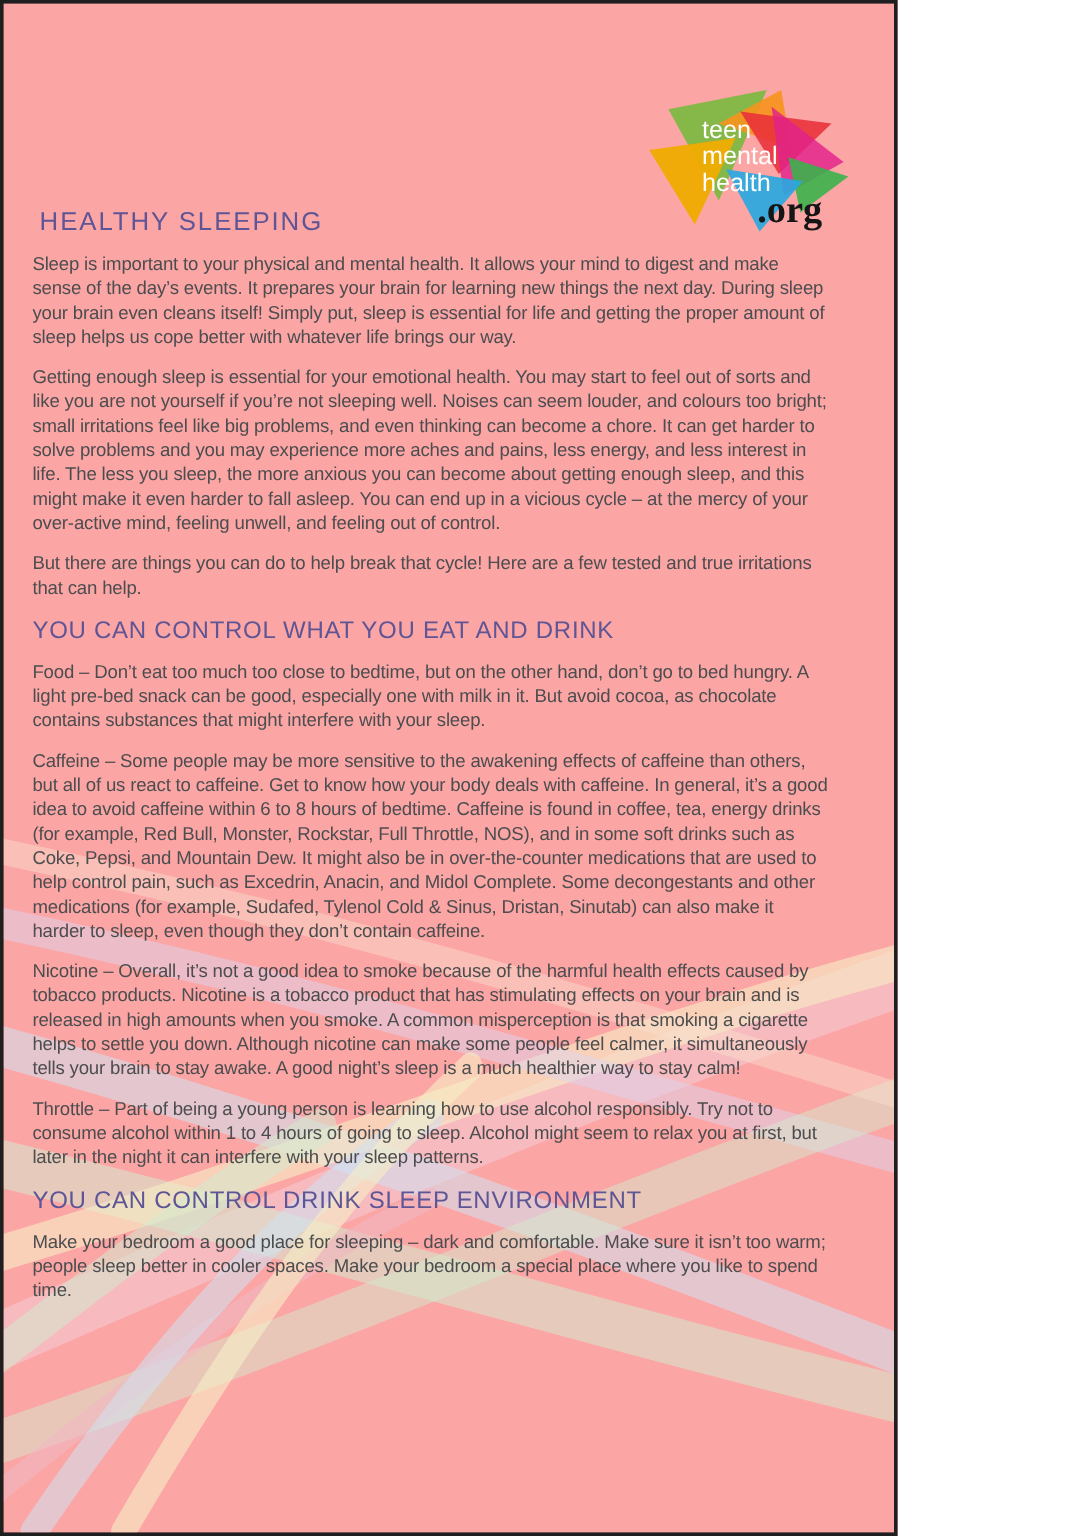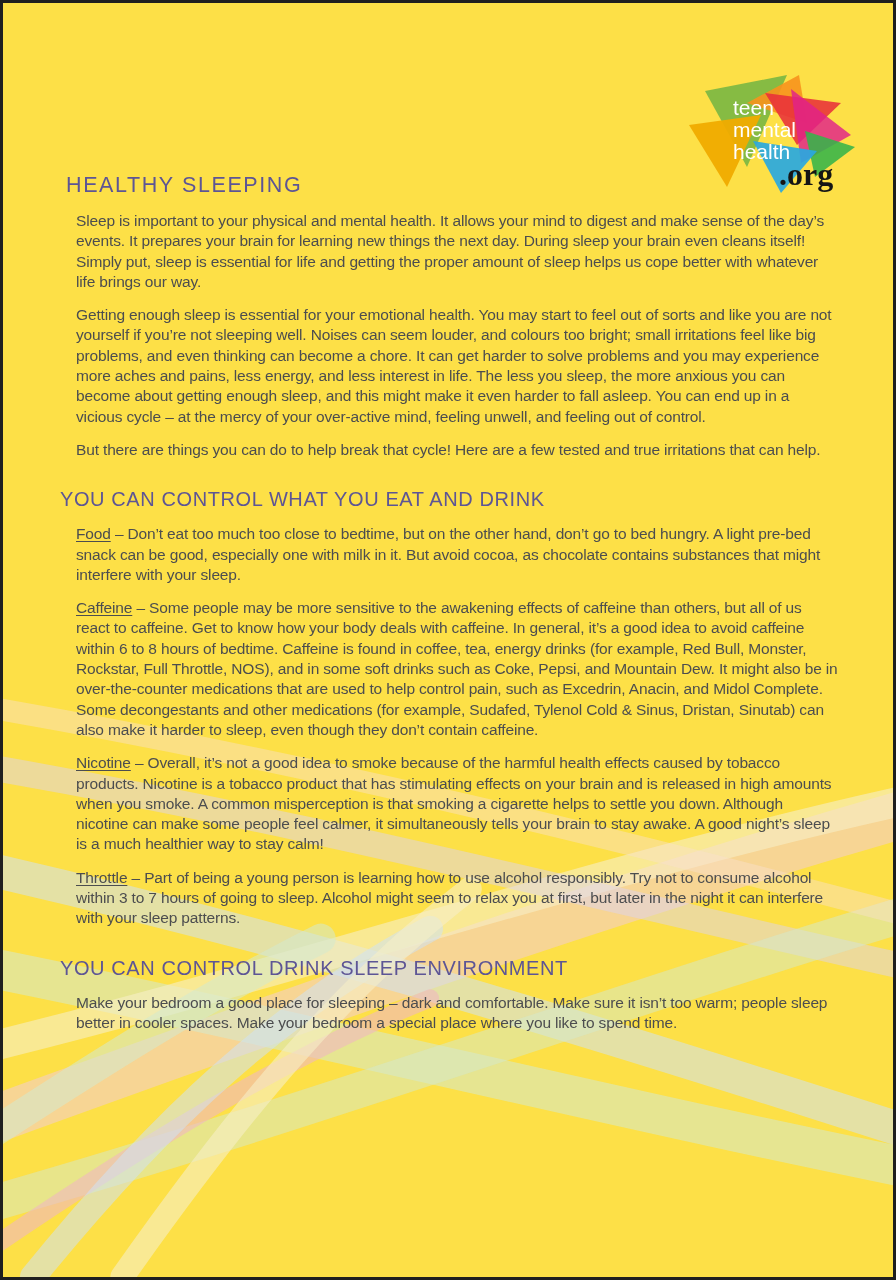--- a/index.html
+++ b/index.html
@@ -1,56 +1,56 @@
 <!DOCTYPE html>
 <html><head>
 <meta charset="utf-8">
 <style>
   html,body { margin:0; padding:0; background:#ffffff; }
   .page {
     box-sizing:border-box;
-    width:896px; height:1280px;
+    width:748px; height:1280px;
     border:3px solid #1f1f1f;
-    background:#fde047;
+    background:#fca5a5;
     position:relative;
     overflow:hidden;
     font-family:"Liberation Sans", sans-serif;
   }
   .ribbons {
     position:absolute; left:0; top:0; width:100%; height:100%;
     z-index:0; pointer-events:none;
   }
   .content {
     position:relative; z-index:1;
-    padding:170px 55px 0 57px;
+    padding:170px 55px 0 24px;
   }
   .logo {
     position:absolute; top:70px; right:32px;
     width:174px; height:122px; z-index:1;
   }
   h1.doc-title {
     margin:0 0 13px 6px;
     font-size:21.5px; font-weight:400;
     letter-spacing:1.6px;
     color:#5d5595;
   }
   h2.section-heading {
-    margin:28px 0 13px 0;
+    margin:14px 0 13px 0;
     font-size:20px; font-weight:400;
     letter-spacing:0.6px;
     color:#5d5595;
   }
   p.body-para {
-    margin:0 0 13px 16px;
+    margin:0 0 13px 0;
     font-size:15.5px; line-height:1.31;
     letter-spacing:-0.15px;
     color:#4c4d4f;
     max-width:784px;
   }
-  .term { text-decoration:underline; text-underline-offset:2px; }
+  .term { text-underline-offset:2px; }
 </style>
 </head>
 <body>
 
 <div class="page">
 
   <svg class="ribbons" viewBox="0 0 896 1280" preserveAspectRatio="none" aria-hidden="true">
     <g fill="none" stroke-linecap="round">
       <path d="M -60,1140 C 300,1010 600,900 960,800" stroke="#f2ccd3" stroke-width="48" opacity="0.55"></path>
       <path d="M -60,960 C 250,1020 650,1120 960,1180" stroke="#d3e9cd" stroke-width="40" opacity="0.55"></path>
@@ -89,20 +89,20 @@
     <p class="body-para">But there are things you can do to help break that cycle! Here are a few tested and true irritations that can help.</p>
 
     <h2 class="section-heading">YOU CAN CONTROL WHAT YOU EAT AND DRINK</h2>
 
     <p class="body-para"><span class="term">Food</span><span> – Don’t eat too much too close to bedtime, but on the other hand, don’t go to bed hungry. A light pre-bed snack can be good, especially one with milk in it. But avoid cocoa, as chocolate contains substances that might interfere with your sleep.</span></p>
 
     <p class="body-para"><span class="term">Caffeine</span><span> – Some people may be more sensitive to the awakening effects of caffeine than others, but all of us react to caffeine. Get to know how your body deals with caffeine. In general, it’s a good idea to avoid caffeine within 6 to 8 hours of bedtime. Caffeine is found in coffee, tea, energy drinks (for example, Red Bull, Monster, Rockstar, Full Throttle, NOS), and in some soft drinks such as Coke, Pepsi, and Mountain Dew. It might also be in over-the-counter medications that are used to help control pain, such as Excedrin, Anacin, and Midol Complete. Some decongestants and other medications (for example, Sudafed, Tylenol Cold &amp; Sinus, Dristan, Sinutab) can also make it harder to sleep, even though they don’t contain caffeine.</span></p>
 
     <p class="body-para"><span class="term">Nicotine</span><span> – Overall, it’s not a good idea to smoke because of the harmful health effects caused by tobacco products. Nicotine is a tobacco product that has stimulating effects on your brain and is released in high amounts when you smoke. A common misperception is that smoking a cigarette helps to settle you down. Although nicotine can make some people feel calmer, it simultaneously tells your brain to stay awake. A good night’s sleep is a much healthier way to stay calm!</span></p>
 
-    <p class="body-para"><span class="term">Throttle</span><span> – Part of being a young person is learning how to use alcohol responsibly.  Try not to consume alcohol within 3 to 7 hours of going to sleep. Alcohol might seem to relax you at first, but later in the night it can interfere with your sleep patterns.</span></p>
+    <p class="body-para"><span class="term">Throttle</span><span> – Part of being a young person is learning how to use alcohol responsibly.  Try not to consume alcohol within 1 to 4 hours of going to sleep. Alcohol might seem to relax you at first, but later in the night it can interfere with your sleep patterns.</span></p>
 
     <h2 class="section-heading">YOU CAN CONTROL DRINK SLEEP ENVIRONMENT</h2>
 
     <p class="body-para">Make your bedroom a good place for sleeping – dark and comfortable. Make sure it isn’t too warm; people sleep better in cooler spaces. Make your bedroom a special place where you like to spend time.</p>
 
   </div>
 </div>
 
 </body></html>

